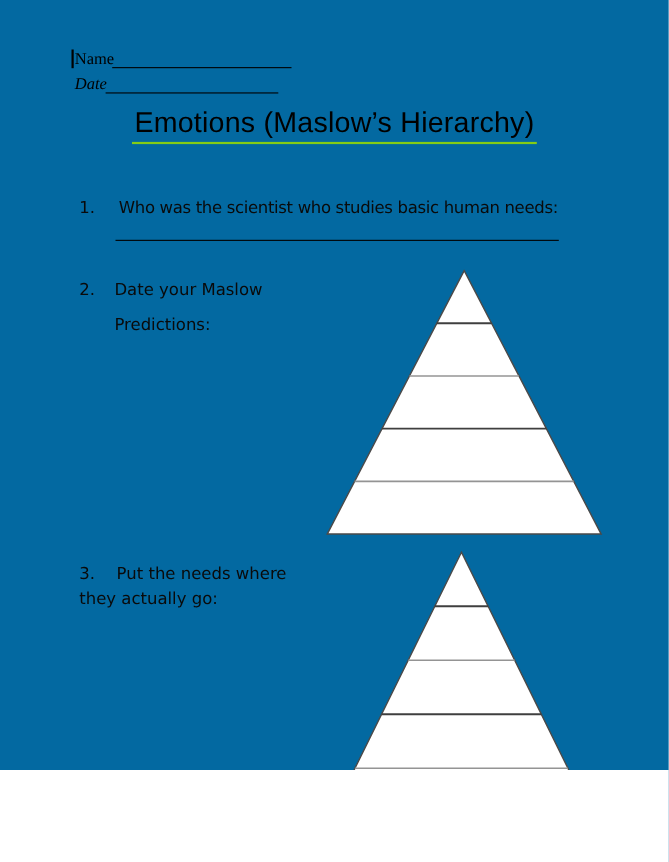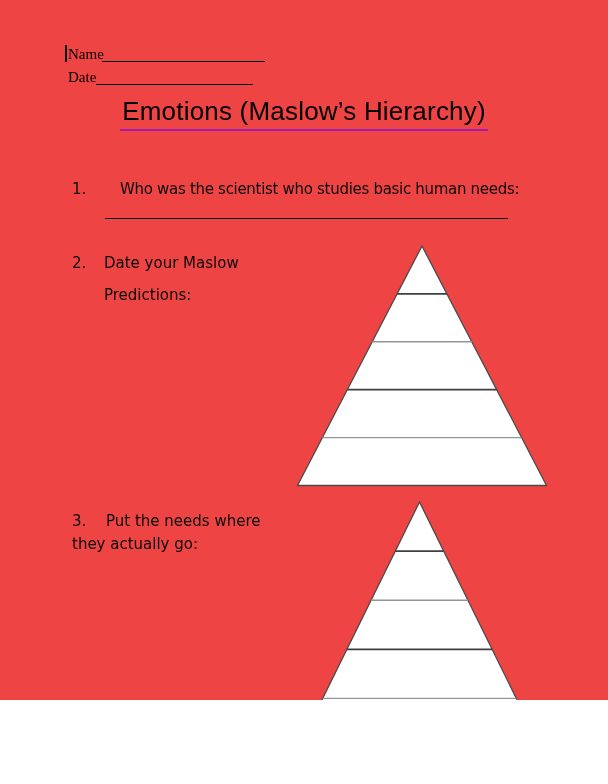--- a/index.html
+++ b/index.html
@@ -4,21 +4,21 @@
 <style>
   html, body {
     margin: 0;
     padding: 0;
     background: #ffffff;
   }
   .page {
     position: relative;
     width: 608px;
     height: 700px;
-    background: #ef4444;
+    background: #0369a1;
     overflow: hidden;
     font-family: "DejaVu Sans", sans-serif;
     color: #000000;
   }
   .abs { position: absolute; }
 
   
   .field-label {
     font-family: "Liberation Serif", serif;
     font-size: 15px;
@@ -41,21 +41,21 @@
     top: 96px;
     width: 608px;
     text-align: center;
   }
   .title-text {
     display: inline-block;
     font-family: "Liberation Sans", sans-serif;
     font-size: 26px;
     letter-spacing: 0.2px;
     color: #000000;
-    border-bottom: 2px solid #a21caf;
+    border-bottom: 2px solid #84cc16;
     padding: 0 2px 2px 2px;
     white-space: nowrap;
   }
 
   
   .q-number, .q-text {
     font-size: 15px;
     color: #0a0a0a;
     white-space: nowrap;
   }
@@ -71,29 +71,29 @@
 </head>
 <body>
 
 <div class="page">
 
   <div class="abs text-caret" style="left:65px; top:45px;"></div>
 
   <div class="abs field-label" style="left:68px; top:46px;">Name</div>
   <div class="abs blank-line" style="left:102px; top:44px; width:163px;"></div>
 
-  <div class="abs field-label" style="left:68px; top:69px;">Date</div>
+  <div class="abs field-label" style="left:68px; top:69px;font-style:italic;">Date</div>
   <div class="abs blank-line" style="left:96px; top:67px; width:157px;"></div>
 
   <div class="abs title-wrap">
     <span class="title-text">Emotions (Maslow’s Hierarchy)</span>
   </div>
 
   <div class="abs q-number" style="left:72px; top:180px;">1.</div>
-  <div class="abs q-text q1-text" style="left:120px; top:180px;">Who was the scientist who studies basic human needs:</div>
+  <div class="abs q-text q1-text" style="left:108px; top:180px;">Who was the scientist who studies basic human needs:</div>
   <div class="abs answer-line" style="left:105px; top:201px; width:403px;"></div>
 
   <div class="abs q-number" style="left:72px; top:254px;">2.</div>
   <div class="abs q-text" style="left:104px; top:254px;">Date your Maslow</div>
   <div class="abs q-text" style="left:104px; top:286px;">Predictions:</div>
 
   <div class="abs pyramid-box" style="left:296px; top:245px; width:252px; height:242px;"><svg width="252" height="242" viewBox="0 0 252 242">
         <polygon points="126,1 1.5,240.5 250.5,240.5" fill="#ffffff" stroke="#4a4a4a" stroke-width="1.3"></polygon>
         <line x1="101.1" y1="48.900000000000006" x2="150.9" y2="48.900000000000006" stroke="#3f3f3f" stroke-width="1.7"></line>
         <line x1="76.19999999999999" y1="96.80000000000001" x2="175.8" y2="96.80000000000001" stroke="#949494" stroke-width="1.4"></line>

